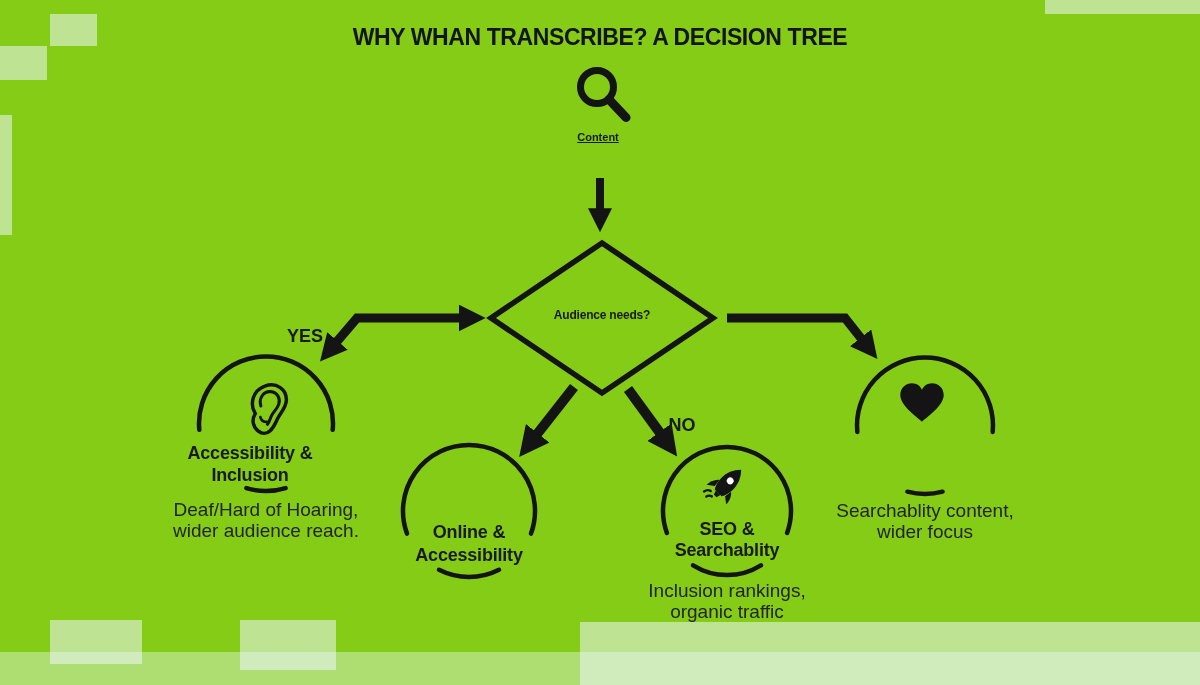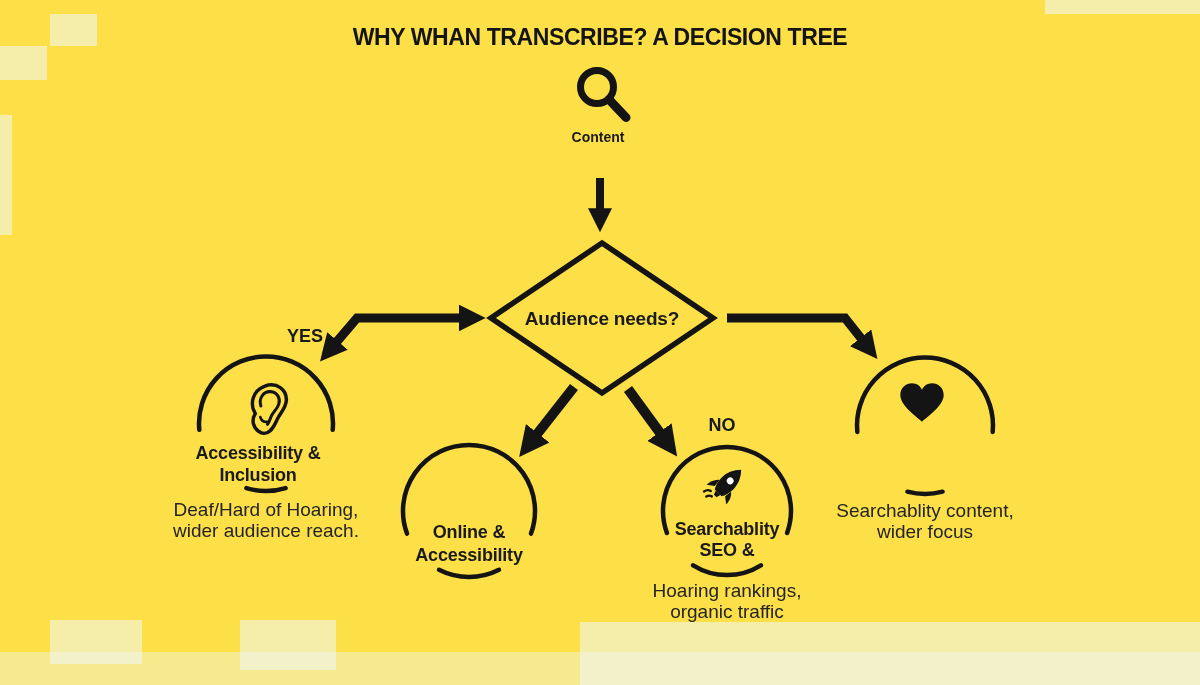--- a/index.html
+++ b/index.html
@@ -1,24 +1,24 @@
 <!DOCTYPE html>
 <html><head>
 <meta charset="utf-8">
 <style>
   html,body{margin:0;padding:0;background:#ffffff;}
   #canvas{
     position:relative;width:1200px;height:685px;overflow:hidden;
-    background:#fde047;font-family:"Liberation Sans",sans-serif;color:#1a1a1a;
+    background:#84cc16;font-family:"Liberation Sans",sans-serif;color:#1a1a1a;
   }
   .abs{position:absolute;}
   .txt{text-align:center;color:#1a1a1a;}
   .title{font-size:23px;font-weight:700;letter-spacing:-0.4px;color:#141414;}
-  .rootlbl{font-size:14px;font-weight:700;line-height:20px;}
-  .decision-lbl{font-size:19px;font-weight:700;letter-spacing:-0.2px;}
+  .rootlbl{font-size:11px;font-weight:700;line-height:20px;text-decoration:underline;}
+  .decision-lbl{font-size:12px;font-weight:700;letter-spacing:-0.2px;}
   .branch-lbl{font-size:18px;font-weight:700;text-align:center;}
   .node-title{font-size:18px;font-weight:700;line-height:22px;letter-spacing:-0.2px;}
   .node-desc{font-size:19px;font-weight:400;line-height:21px;color:#242424;}
   .tint{position:absolute;background:#eef8fb;opacity:0.55;pointer-events:none;}
   svg{position:absolute;left:0;top:0;}
   .stroke{stroke:#141414;fill:none;}
 </style>
 </head>
 <body>
 
@@ -100,42 +100,42 @@
 
   <div class="abs txt title" style="left:200px;top:24px;width:800px;">WHY WHAN TRANSCRIBE? A DECISION TREE</div>
 
   <div class="abs txt rootlbl" style="left:498px;top:127px;width:200px;">
     <div>Content</div>
   </div>
 
   <div class="abs txt decision-lbl" style="left:502px;top:308px;width:200px;">Audience needs?</div>
 
   <div class="abs txt branch-lbl" style="left:275px;top:326px;width:60px;">YES</div>
-  <div class="abs txt branch-lbl" style="left:692px;top:415px;width:60px;">NO</div>
+  <div class="abs txt branch-lbl" style="left:652px;top:415px;width:60px;">NO</div>
 
-  <div class="abs txt node-title" style="left:158px;top:442px;width:200px;">
+  <div class="abs txt node-title" style="left:150px;top:442px;width:200px;">
     <div>Accessibility &amp;</div>
     <div>Inclusion</div>
   </div>
   <div class="abs txt node-desc" style="left:146px;top:499px;width:240px;">
     <div>Deaf/Hard of Hoaring,</div>
     <div>wider audience reach.</div>
   </div>
 
   <div class="abs txt node-title" style="left:369px;top:521px;width:200px;line-height:23px;">
     <div>Online &amp;</div>
     <div>Accessibility</div>
   </div>
 
   <div class="abs txt node-title" style="left:627px;top:519px;width:200px;line-height:21px;">
+    <div>SEO &amp;</div>
     <div>Searchablity</div>
-    <div>SEO &amp;</div>
   </div>
   <div class="abs txt node-desc" style="left:607px;top:580px;width:240px;">
-    <div>Hoaring rankings,</div>
+    <div>Inclusion rankings,</div>
     <div>organic traffic</div>
   </div>
 
   <div class="abs txt node-desc" style="left:805px;top:500px;width:240px;">
     <div>Searchablity content,</div>
     <div>wider focus</div>
   </div>
 
 </div>
 

